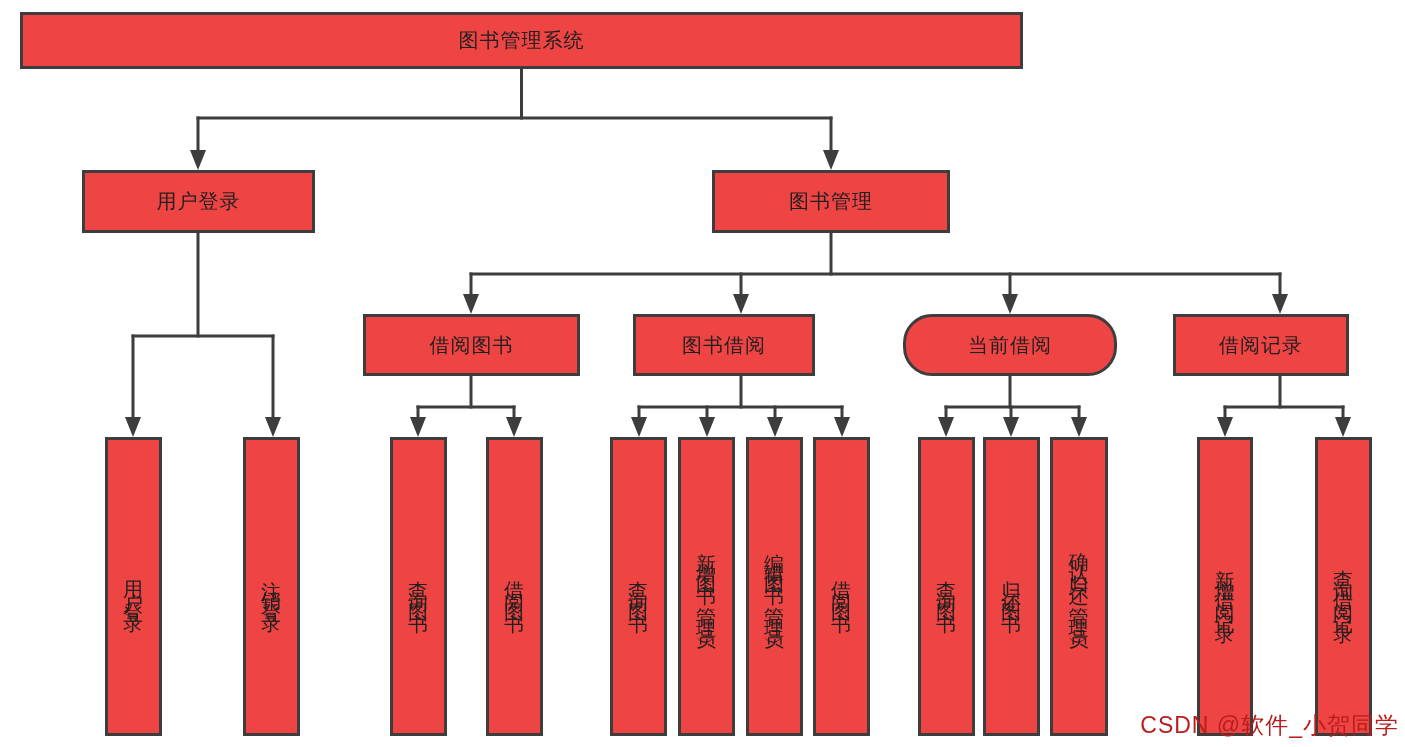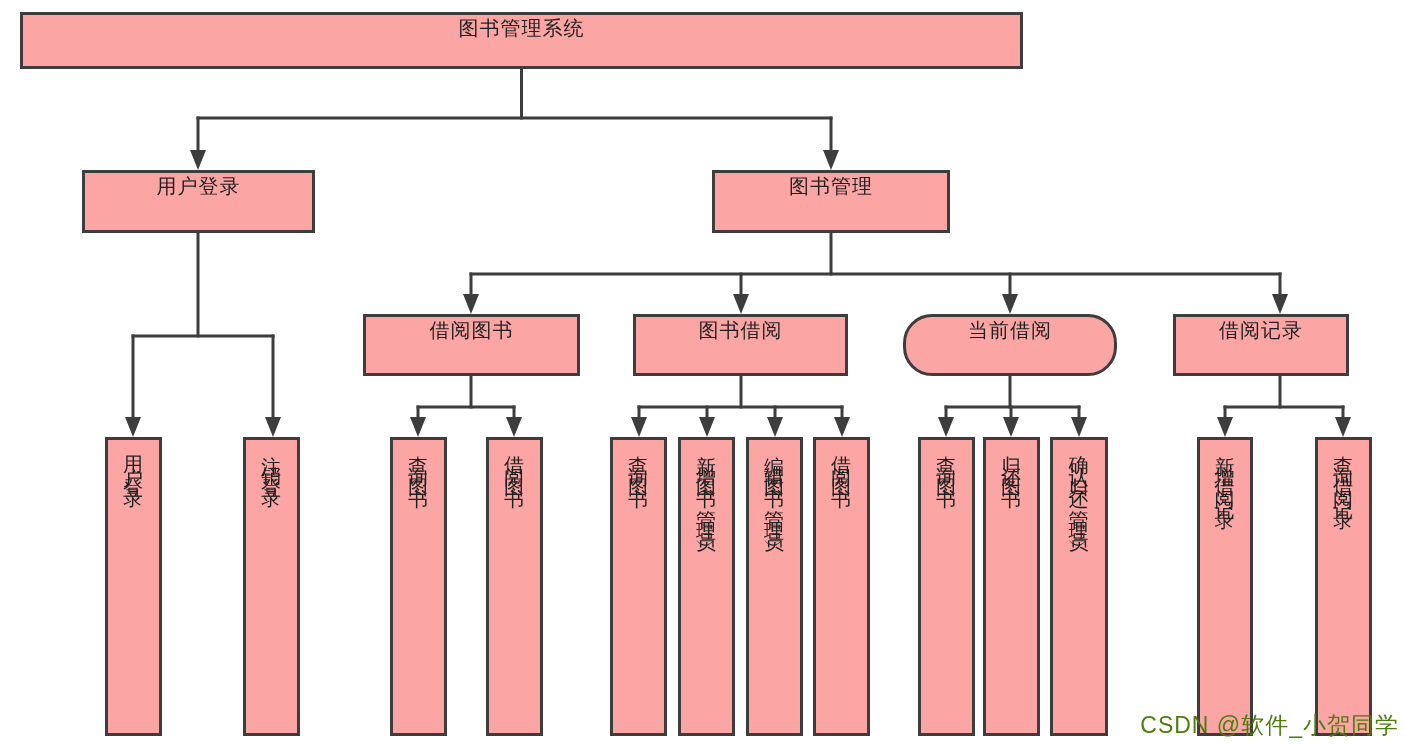--- a/index.html
+++ b/index.html
@@ -19,23 +19,24 @@
     position: absolute;
     left: 0; top: 0;
     width: 1405px;
     height: 747px;
     z-index: 1;
   }
   .node {
     position: absolute;
     box-sizing: border-box;
     border: 3px solid #3d3d3d;
-    background: #fca5a5;
+    background: #ef4444;
     color: #1f1f1f;
     display: flex;
+    align-items: center;
     justify-content: center;
     z-index: 2;
   }
   .hbox {
     font-size: 20px;
     letter-spacing: 1px;
     white-space: nowrap;
   }
   .vbox .vtext {
     writing-mode: vertical-rl;
@@ -44,21 +45,21 @@
     letter-spacing: 11px;
     line-height: 1;
     white-space: nowrap;
   }
   .watermark {
     position: absolute;
     right: 6px;
     bottom: 6px;
     z-index: 3;
     font-size: 23px;
-    color: #4d7c0f;
+    color: #b91c1c;
     letter-spacing: 1px;
     white-space: nowrap;
   }
 </style>
 </head>
 <body>
 
 <div class="canvas">
 
   <svg class="connectors" viewBox="0 0 1405 747" xmlns="http://www.w3.org/2000/svg" stroke="#3d3d3d" stroke-width="3" fill="#3d3d3d" stroke-linecap="square">
@@ -130,21 +131,21 @@
   <div class="node hbox" style="left:82px; top:170px; width:233px; height:63px;">
     <span>用户登录</span>
   </div>
   <div class="node hbox" style="left:712px; top:170px; width:238px; height:63px;">
     <span>图书管理</span>
   </div>
 
   <div class="node hbox" style="left:363px; top:314px; width:217px; height:62px;">
     <span>借阅图书</span>
   </div>
-  <div class="node hbox" style="left:633px; top:314px; width:215px; height:62px;">
+  <div class="node hbox" style="left:633px; top:314px; width:182px; height:62px;">
     <span>图书借阅</span>
   </div>
   <div class="node hbox" style="left:903px; top:314px; width:214px; height:62px;border-radius:29px;">
     <span>当前借阅</span>
   </div>
   <div class="node hbox" style="left:1173px; top:314px; width:176px; height:62px;">
     <span>借阅记录</span>
   </div>
 
   <div class="node vbox" style="left:105px; top:437px; width:57px; height:299px;">

